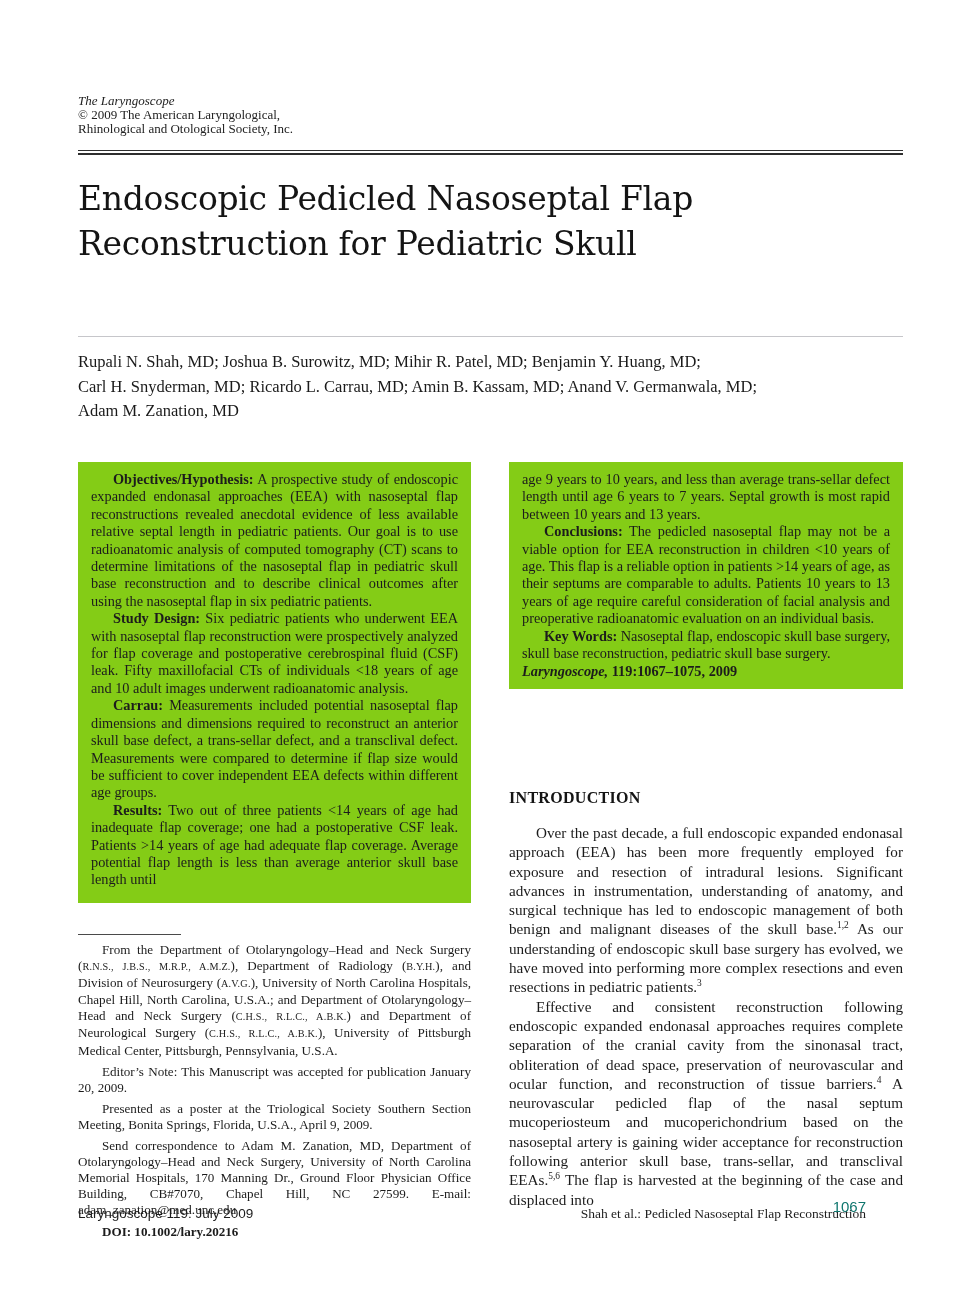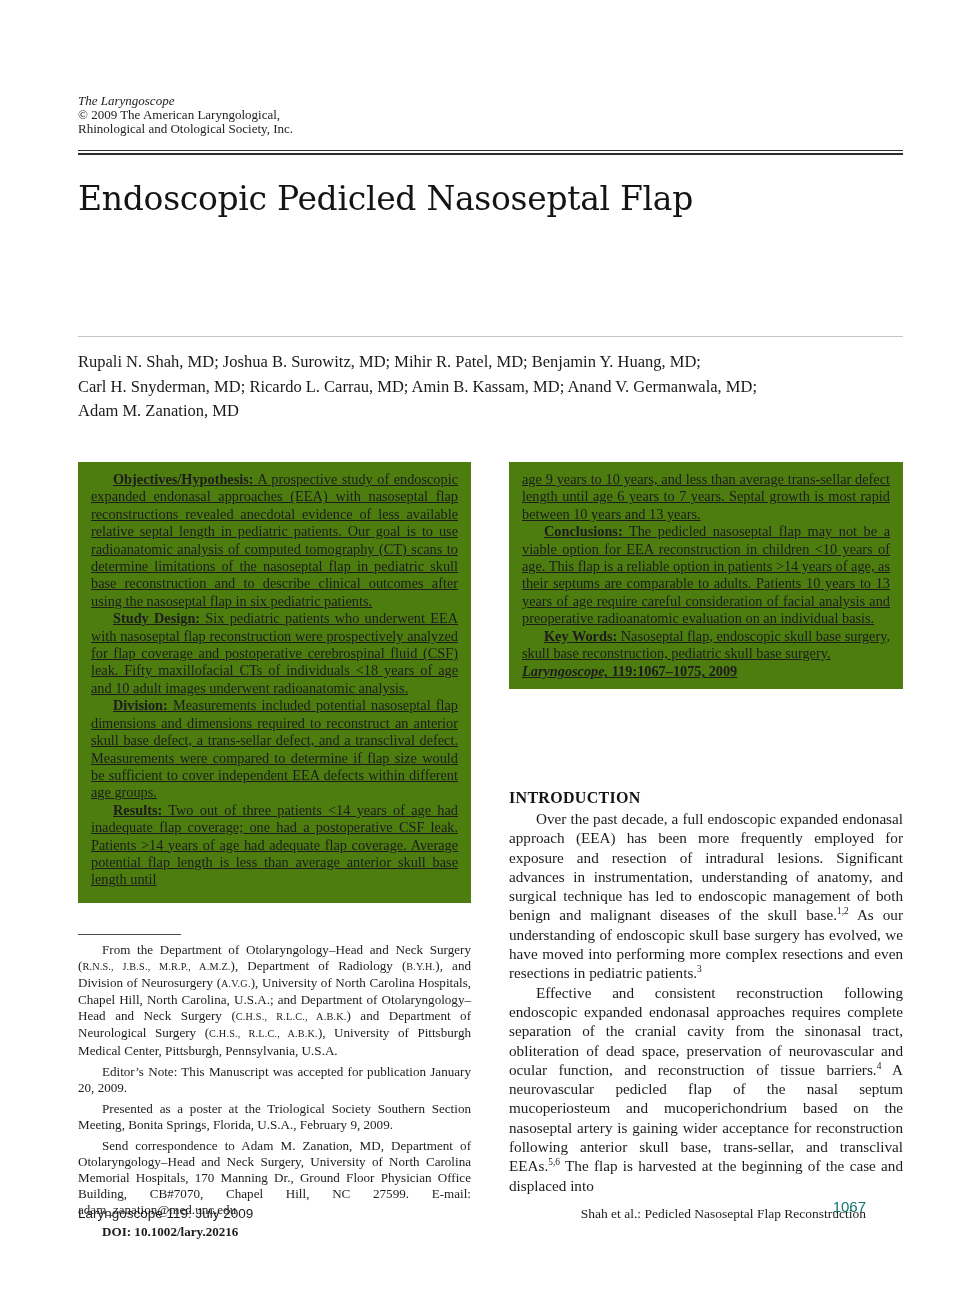--- a/index.html
+++ b/index.html
@@ -13,29 +13,29 @@
   
   .rule-top{position:absolute;left:78px;top:150px;width:825px;height:2px;
     border-top:1.5px solid #2e2e2e;border-bottom:2px solid #2e2e2e;}
   .hairline{position:absolute;left:78px;top:336px;width:825px;border-top:1.5px solid #c6c6ca;}
   
   .title{position:absolute;left:78px;top:176px;font-family:"DejaVu Serif",serif;
     font-size:33px;line-height:45px;color:#141414;letter-spacing:-0.3px;}
   
   .authors{position:absolute;left:78px;top:350px;font-size:16.5px;line-height:24.5px;color:#1a1a1a;}
   
-  .absbox{position:absolute;background:#4d7c0f;box-sizing:border-box;padding:9px 13px 8px;text-decoration:underline;}
+  .absbox{position:absolute;background:#84cc16;box-sizing:border-box;padding:9px 13px 8px;}
   .abs-left{left:78px;top:462px;width:393px;min-height:441px;}
   .abs-right{left:509px;top:462px;width:394px;}
   .absbox p{margin:0;font-size:14.3px;line-height:17.4px;text-align:justify;text-indent:22px;color:#1c1c1c;}
   .absbox p.noindent{text-indent:0;}
   .citation{text-align:right;text-indent:0 !important;margin-top:1px !important;}
   
   .intro{position:absolute;left:509px;top:789px;width:394px;}
-  .intro h2{margin:0 0 2px 0;font-size:16px;font-weight:bold;letter-spacing:0.3px;color:#141414;}
+  .intro h2{margin:0 0 16px 0;font-size:16px;font-weight:bold;letter-spacing:0.3px;color:#141414;}
   .intro p{margin:0;font-size:15.2px;line-height:19.3px;text-align:justify;text-indent:27px;color:#1b1b1b;}
   
   .footnotes{position:absolute;left:78px;top:934px;width:393px;}
   .fn-rule{width:103px;border-top:1px solid #4a4a4a;margin:0 0 7px 0;}
   .footnotes p{margin:0 0 5px 0;font-size:13.1px;line-height:16.1px;text-align:justify;text-indent:24px;color:#1c1c1c;}
   .footnotes p.doi{}
   
   .footer-left{position:absolute;left:78px;top:1206px;font-family:"Liberation Sans",sans-serif;
     font-size:13.5px;color:#1d1d1d;}
   .footer-right{position:absolute;right:77px;top:1206px;font-family:Liberation Serif, serif;
@@ -56,55 +56,56 @@
   <div class="masthead">
     <div class="jname">The Laryngoscope</div>
     <div>© 2009 The American Laryngological,</div>
     <div>Rhinological and Otological Society, Inc.</div>
   </div>
 
   <div class="rule-top"></div>
 
   <div class="title">
     <div>Endoscopic Pedicled Nasoseptal Flap</div>
+    <div>Reconstruction for Pediatric Skull</div>
   </div>
 
   <div class="hairline"></div>
 
   <div class="authors">
     <div>Rupali N. Shah, MD; Joshua B. Surowitz, MD; Mihir R. Patel, MD; Benjamin Y. Huang, MD;</div>
     <div>Carl H. Snyderman, MD; Ricardo L. Carrau, MD; Amin B. Kassam, MD; Anand V. Germanwala, MD;</div>
     <div>Adam M. Zanation, MD</div>
   </div>
 
   <div class="absbox abs-left">
     <p><span class="b">Objectives/Hypothesis:</span><span> A prospective study of endoscopic expanded endonasal approaches (EEA) with nasoseptal flap reconstructions revealed anecdotal evidence of less available relative septal length in pediatric patients. Our goal is to use radioanatomic analysis of computed tomography (CT) scans to determine limitations of the nasoseptal flap in pediatric skull base reconstruction and to describe clinical outcomes after using the nasoseptal flap in six pediatric patients.</span></p>
     <p><span class="b">Study Design:</span><span> Six pediatric patients who underwent EEA with nasoseptal flap reconstruction were prospectively analyzed for flap coverage and postoperative cerebrospinal fluid (CSF) leak. Fifty maxillofacial CTs of individuals &lt;18 years of age and 10 adult images underwent radioanatomic analysis.</span></p>
-    <p><span class="b">Division:</span><span> Measurements included potential nasoseptal flap dimensions and dimensions required to reconstruct an anterior skull base defect, a trans-sellar defect, and a transclival defect. Measurements were compared to determine if flap size would be sufficient to cover independent EEA defects within different age groups.</span></p>
+    <p><span class="b">Carrau:</span><span> Measurements included potential nasoseptal flap dimensions and dimensions required to reconstruct an anterior skull base defect, a trans-sellar defect, and a transclival defect. Measurements were compared to determine if flap size would be sufficient to cover independent EEA defects within different age groups.</span></p>
     <p><span class="b">Results:</span><span> Two out of three patients &lt;14 years of age had inadequate flap coverage; one had a postoperative CSF leak. Patients &gt;14 years of age had adequate flap coverage. Average potential flap length is less than average anterior skull base length until</span></p>
   </div>
 
   <div class="absbox abs-right">
     <p class="noindent"><span>age 9 years to 10 years, and less than average trans-sellar defect length until age 6 years to 7 years. Septal growth is most rapid between 10 years and 13 years.</span></p>
     <p><span class="b">Conclusions:</span><span> The pedicled nasoseptal flap may not be a viable option for EEA reconstruction in children &lt;10 years of age. This flap is a reliable option in patients &gt;14 years of age, as their septums are comparable to adults. Patients 10 years to 13 years of age require careful consideration of facial analysis and preoperative radioanatomic evaluation on an individual basis.</span></p>
     <p><span class="b">Key Words:</span><span> Nasoseptal flap, endoscopic skull base surgery, skull base reconstruction, pediatric skull base surgery.</span></p>
     <p class="citation"><span class="b i">Laryngoscope,</span><span class="b"> 119:1067–1075, 2009</span></p>
   </div>
 
   <div class="intro">
     <h2>INTRODUCTION</h2>
     <p><span>Over the past decade, a full endoscopic expanded endonasal approach (EEA) has been more frequently employed for exposure and resection of intradural lesions. Significant advances in instrumentation, understanding of anatomy, and surgical technique has led to endoscopic management of both benign and malignant diseases of the skull base.</span><sup>1,2</sup><span> As our understanding of endoscopic skull base surgery has evolved, we have moved into performing more complex resections and even resections in pediatric patients.</span><sup>3</sup></p>
     <p><span>Effective and consistent reconstruction following endoscopic expanded endonasal approaches requires complete separation of the cranial cavity from the sinonasal tract, obliteration of dead space, preservation of neurovascular and ocular function, and reconstruction of tissue barriers.</span><sup>4</sup><span> A neurovascular pedicled flap of the nasal septum mucoperiosteum and mucoperichondrium based on the nasoseptal artery is gaining wider acceptance for reconstruction following anterior skull base, trans-sellar, and transclival EEAs.</span><sup>5,6</sup><span> The flap is harvested at the beginning of the case and displaced into</span></p>
   </div>
 
   <div class="footnotes">
     <div class="fn-rule"></div>
     <p><span>From the Department of Otolaryngology–Head and Neck Surgery (</span><span class="sc">R.N.S., J.B.S., M.R.P., A.M.Z.</span><span>), Department of Radiology (</span><span class="sc">B.Y.H.</span><span>), and Division of Neurosurgery (</span><span class="sc">A.V.G.</span><span>), University of North Carolina Hospitals, Chapel Hill, North Carolina, U.S.A.; and Department of Otolaryngology–Head and Neck Surgery (</span><span class="sc">C.H.S., R.L.C., A.B.K.</span><span>) and Department of Neurological Surgery (</span><span class="sc">C.H.S., R.L.C., A.B.K.</span><span>), University of Pittsburgh Medical Center, Pittsburgh, Pennsylvania, U.S.A.</span></p>
     <p><span>Editor’s Note: This Manuscript was accepted for publication January 20, 2009.</span></p>
-    <p><span>Presented as a poster at the Triological Society Southern Section Meeting, Bonita Springs, Florida, U.S.A., February 9, 2009.</span></p>
+    <p><span>Presented as a poster at the Triological Society Southern Section Meeting, Bonita Springs, Florida, U.S.A., April 9, 2009.</span></p>
     <p><span>Send correspondence to Adam M. Zanation, MD, Department of Otolaryngology–Head and Neck Surgery, University of North Carolina Memorial Hospitals, 170 Manning Dr., Ground Floor Physician Office Building, CB#7070, Chapel Hill, NC 27599. E-mail: adam_zanation@med.unc.edu</span></p>
     <p class="doi"><span class="b">DOI: 10.1002/lary.20216</span></p>
   </div>
 
   <div class="footer-left">Laryngoscope 119: July 2009</div>
   <div class="footer-right">Shah et al.: Pedicled Nasoseptal Flap Reconstruction</div>
   <div class="page-number">1067</div>
 
 </div>
 

